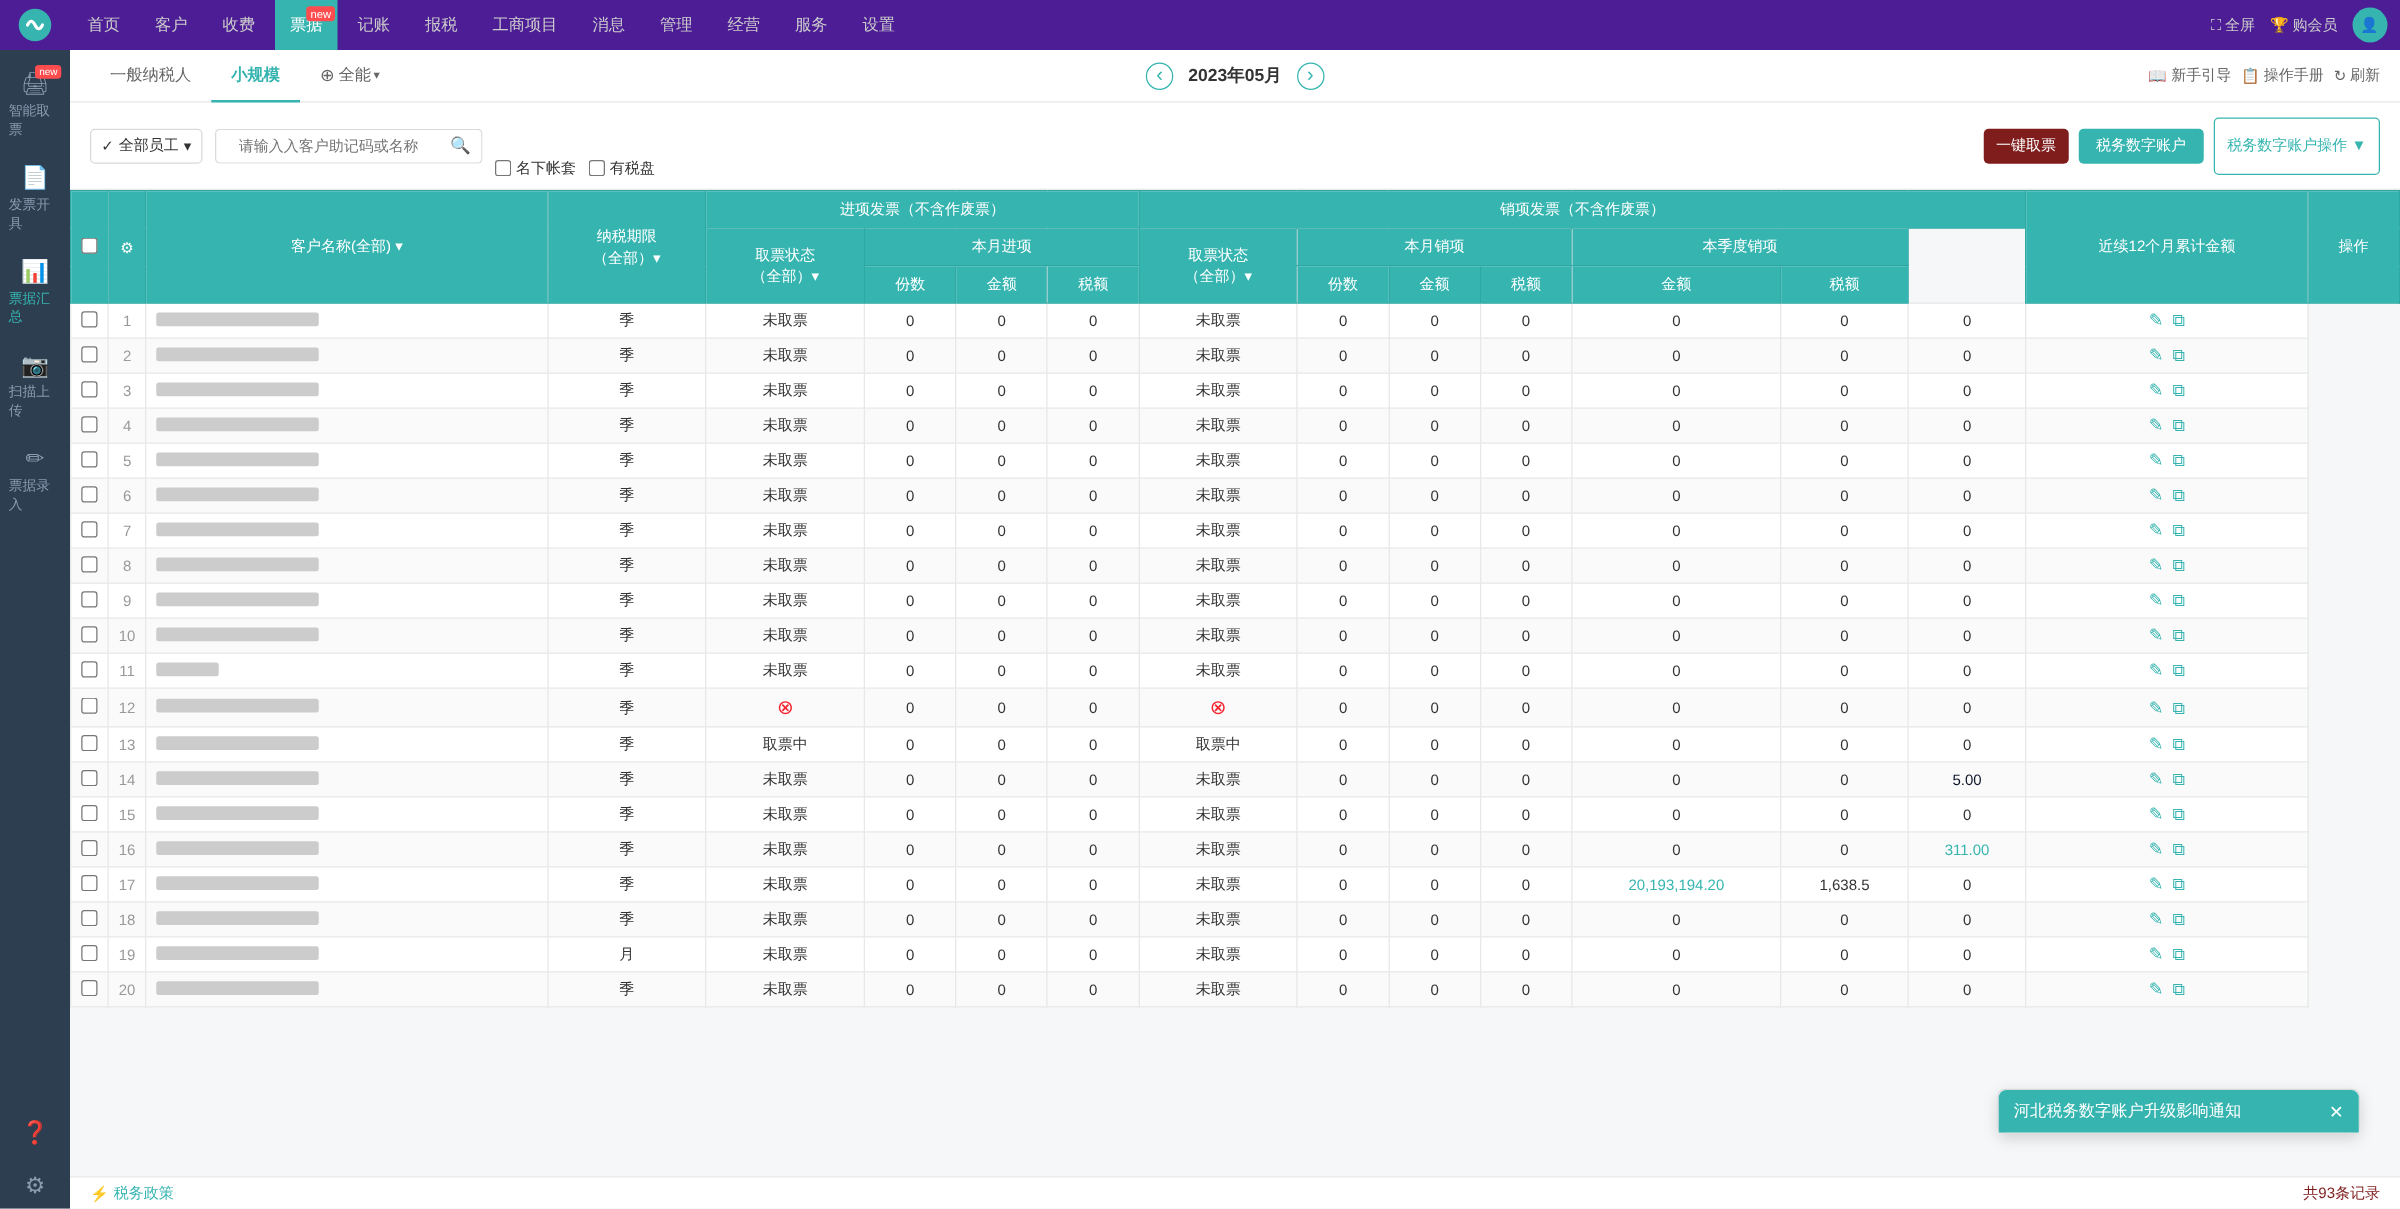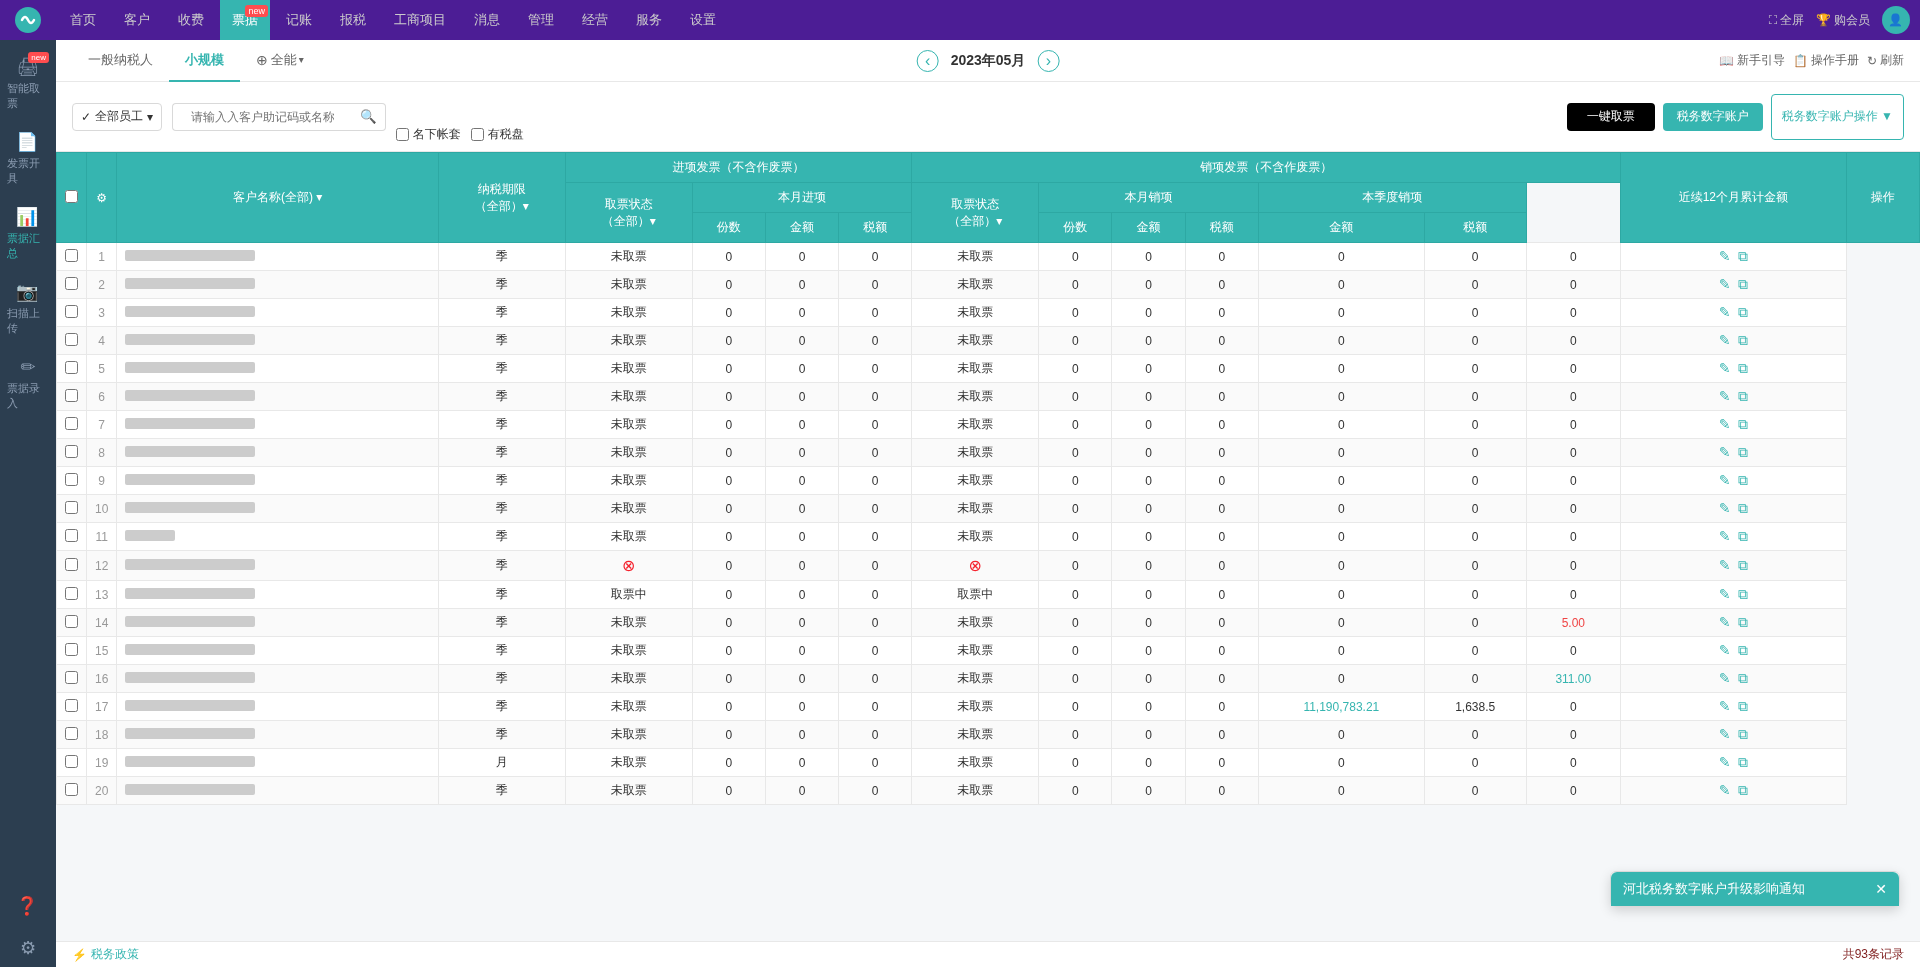--- a/index.html
+++ b/index.html
@@ -34,42 +34,42 @@
     .sub-tabs-right { margin-left: auto; display: flex; align-items: center; gap: 8px; font-size: 12px; color: #666; }
     .sub-tabs-right span { cursor: pointer; display: flex; align-items: center; gap: 3px; }
 
     
     .filter-bar { background: #fff; padding: 8px 16px; display: flex; align-items: center; gap: 10px; border-bottom: 1px solid #e8e8e8; }
     .filter-select { border: 1px solid #d9d9d9; border-radius: 4px; padding: 4px 8px; font-size: 12px; display: flex; align-items: center; gap: 4px; cursor: pointer; background: #fff; height: 28px; }
     .search-input { border: 1px solid #d9d9d9; border-radius: 4px; padding: 4px 18px; font-size: 12px; width: 180px; height: 28px; }
     .search-btn { background: #fff; border: 1px solid #d9d9d9; border-radius: 0 4px 4px 0; padding: 4px 8px; cursor: pointer; height: 28px; }
     .checkbox-label { display: flex; align-items: center; gap: 4px; font-size: 12px; cursor: pointer; margin-top: 36px; }
     .filter-right { margin-left: auto; display: flex; align-items: center; gap: 8px; }
-    .btn-orange { background: #000000; color: #fff; border: none; border-radius: 4px; padding: 5px 20px; font-size: 12px; cursor: pointer; height: 28px; }
+    .btn-orange { background: #7f1d1d; color: #fff; border: none; border-radius: 4px; padding: 5px 10px; font-size: 12px; cursor: pointer; height: 28px; }
     .btn-teal { background: #36b5b0; color: #fff; border: none; border-radius: 4px; padding: 5px 14px; font-size: 12px; cursor: pointer; height: 28px; }
     .btn-outline { background: #fff; color: #36b5b0; border: 1px solid #36b5b0; border-radius: 4px; padding: 5px 10px; font-size: 12px; cursor: pointer; height: 46px; display: flex; align-items: center; gap: 3px; }
 
     
     .period-nav { position: absolute; left: 50%; transform: translateX(-50%); display: flex; align-items: center; gap: 12px; }
     .period-text { font-size: 14px; font-weight: bold; color: #333; }
     .period-arrow { cursor: pointer; color: #36b5b0; font-size: 16px; width: 22px; height: 22px; border-radius: 50%; border: 1px solid #36b5b0; display: flex; align-items: center; justify-content: center; }
 
     .sub-tabs { position: relative; }
 
     
     .table-container { flex: 1; overflow: auto; padding: 0; }
     table { width: 100%; border-collapse: collapse; font-size: 12px; }
     thead tr th { background: #36b5b0; color: #fff; padding: 6px 8px; text-align: center; border: 1px solid #2da8a3; font-weight: normal; white-space: nowrap; position: sticky; top: 0; z-index: 10; }
     tbody tr td { padding: 5px 8px; text-align: center; border: 1px solid #e8e8e8; background: #fff; color: #333; white-space: nowrap; }
     tbody tr:nth-child(even) td { background: #fafafa; }
     .col-left { text-align: left; }
     .action-icon { cursor: pointer; color: #36b5b0; font-size: 14px; margin: 0 2px; }
 
     
-    .notification-popup { position: fixed; bottom: 60px; right: 20px; width: 290px; background: #fff; border: 1px solid #d9d9d9; border-radius: 6px; box-shadow: 0 4px 12px rgba(0,0,0,0.15); z-index: 100; }
+    .notification-popup { position: fixed; bottom: 60px; right: 32px; width: 290px; background: #fff; border: 1px solid #d9d9d9; border-radius: 6px; box-shadow: 0 4px 12px rgba(0,0,0,0.15); z-index: 100; }
     .notif-header { background: #36b5b0; color: #fff; padding: 8px 12px; font-size: 13px; border-radius: 6px 6px 0 0; display: flex; justify-content: space-between; align-items: center; }
     .notif-body { padding: 10px 12px; font-size: 12px; color: #333; line-height: 1.6; max-height: 160px; overflow: auto; }
     .notif-close { cursor: pointer; font-size: 14px; }
 
     
     .bottom-bar { background: #fff; border-top: 1px solid #e8e8e8; padding: 4px 16px; font-size: 12px; color: #36b5b0; cursor: pointer; display: flex; align-items: center; gap: 4px; }
 
     .checkbox-cell { width: 30px; }
     .num-cell { width: 30px; color: #999; }
 
@@ -537,21 +537,21 @@
     <td><span>未取票</span></td>
     <td>0</td>
     <td>0</td>
     <td>0</td>
     <td><span>未取票</span></td>
     <td>0</td>
     <td>0</td>
     <td>0</td>
     <td><span>0</span></td>
     <td><span>0</span></td>
-    <td><span style="color:#ef4444;cursor:pointer;margin-top:36px;">5.00</span></td>
+    <td><span style="color:#0f172a;cursor:pointer;margin-top:36px;">5.00</span></td>
     <td>
       <span class="action-icon" title="编辑">✎</span>
       <span class="action-icon" title="复制">⧉</span>
     </td>
   </tr>
             <tr>
     <td class="checkbox-cell"><input type="checkbox" style=""></td>
     <td class="num-cell">15</td>
     <td class="col-left"><span style="display:inline-block;background:#ccc;border-radius:2px;height:11px;width:130px;"></span></td>
     <td>季</td>
@@ -598,21 +598,21 @@
     <td class="col-left"><span style="display:inline-block;background:#ccc;border-radius:2px;height:11px;width:130px;"></span></td>
     <td>季</td>
     <td><span>未取票</span></td>
     <td>0</td>
     <td>0</td>
     <td>0</td>
     <td><span>未取票</span></td>
     <td>0</td>
     <td>0</td>
     <td>0</td>
-    <td><span style="color:#36b5b0;cursor:pointer;">11,190,783.21</span></td>
+    <td><span style="color:#36b5b0;cursor:pointer;">20,193,194.20</span></td>
     <td><span>1,638.5</span></td>
     <td><span>0</span></td>
     <td>
       <span class="action-icon" title="编辑">✎</span>
       <span class="action-icon" title="复制">⧉</span>
     </td>
   </tr>
             <tr>
     <td class="checkbox-cell"><input type="checkbox" style=""></td>
     <td class="num-cell">18</td>

